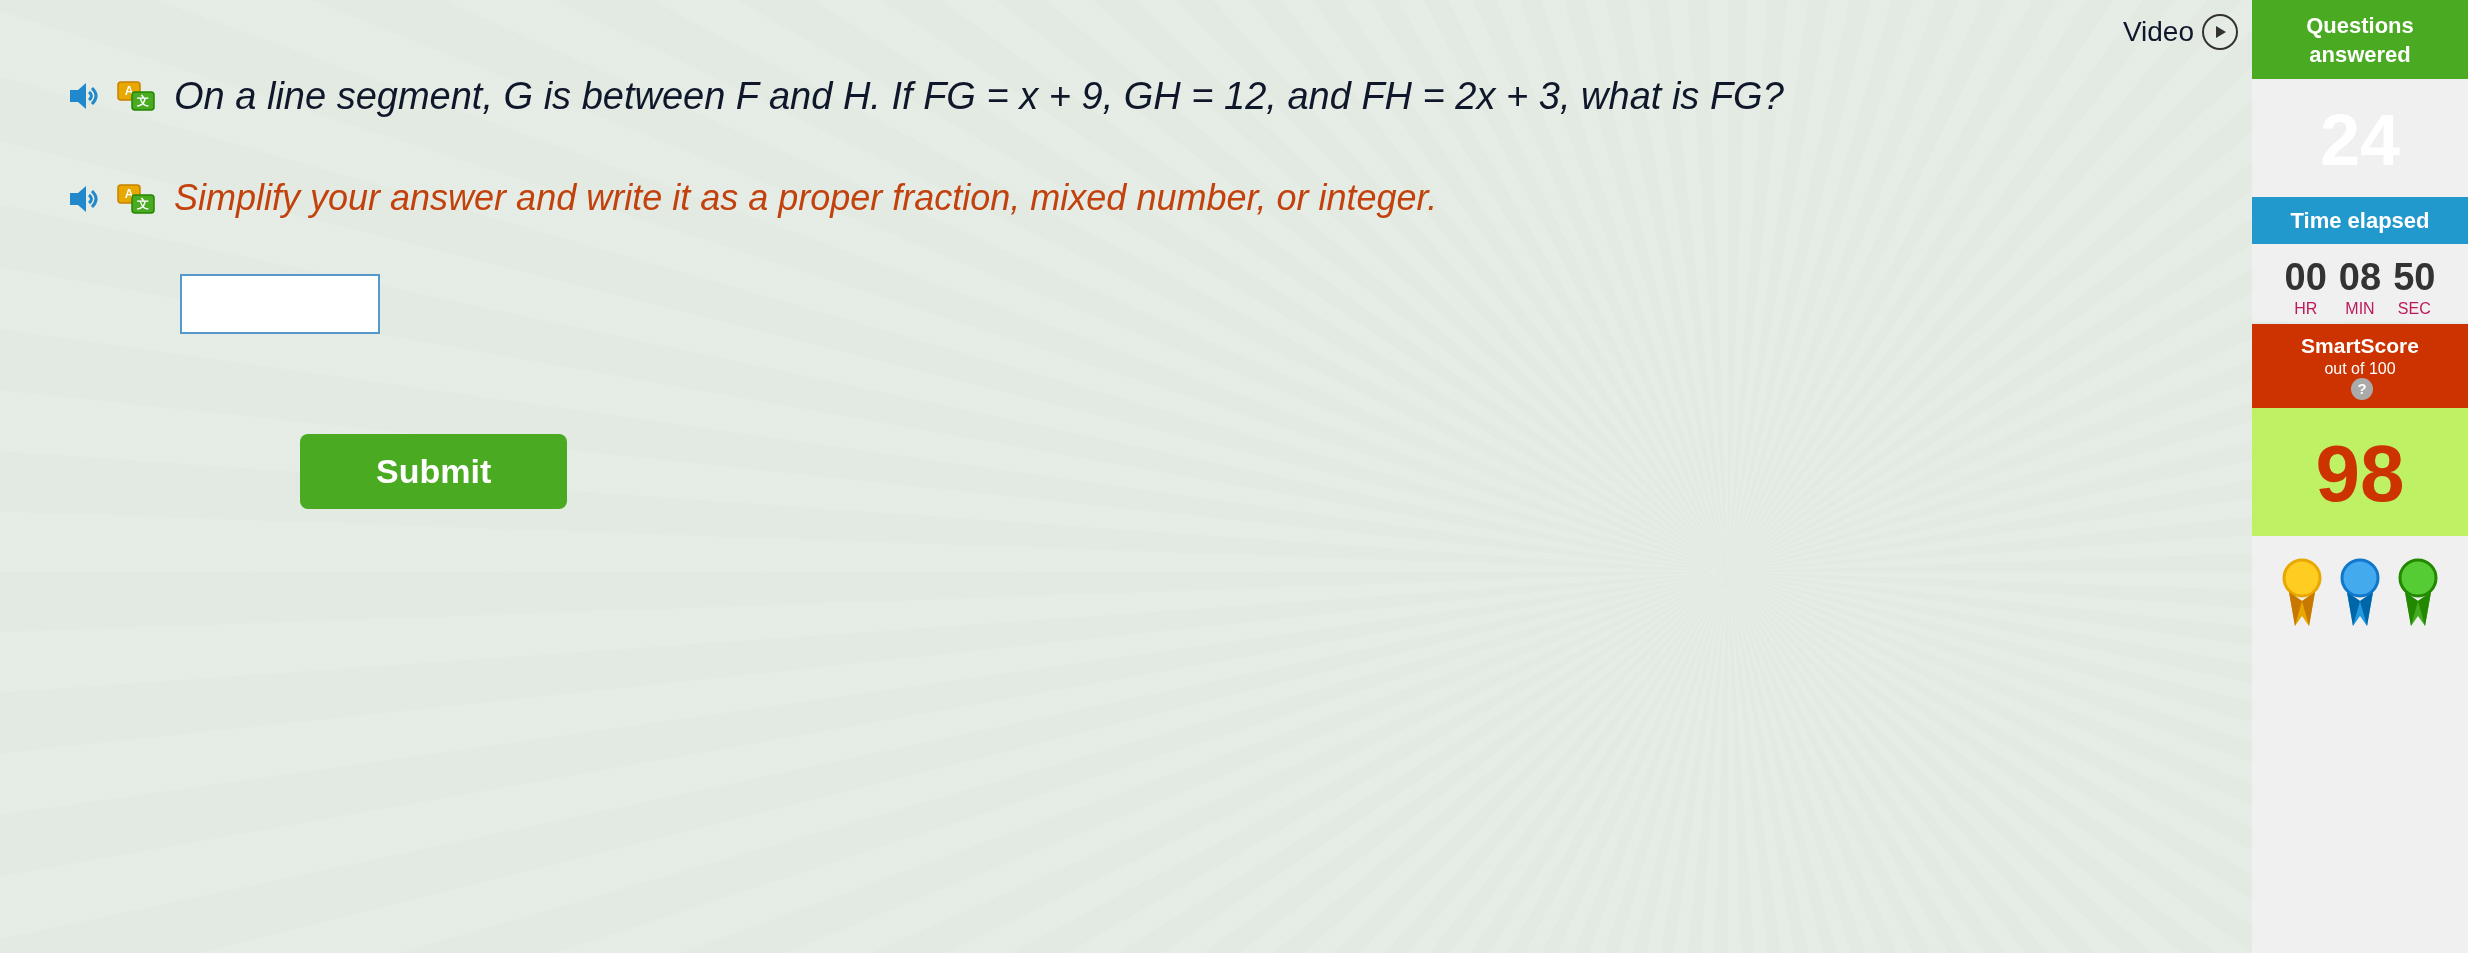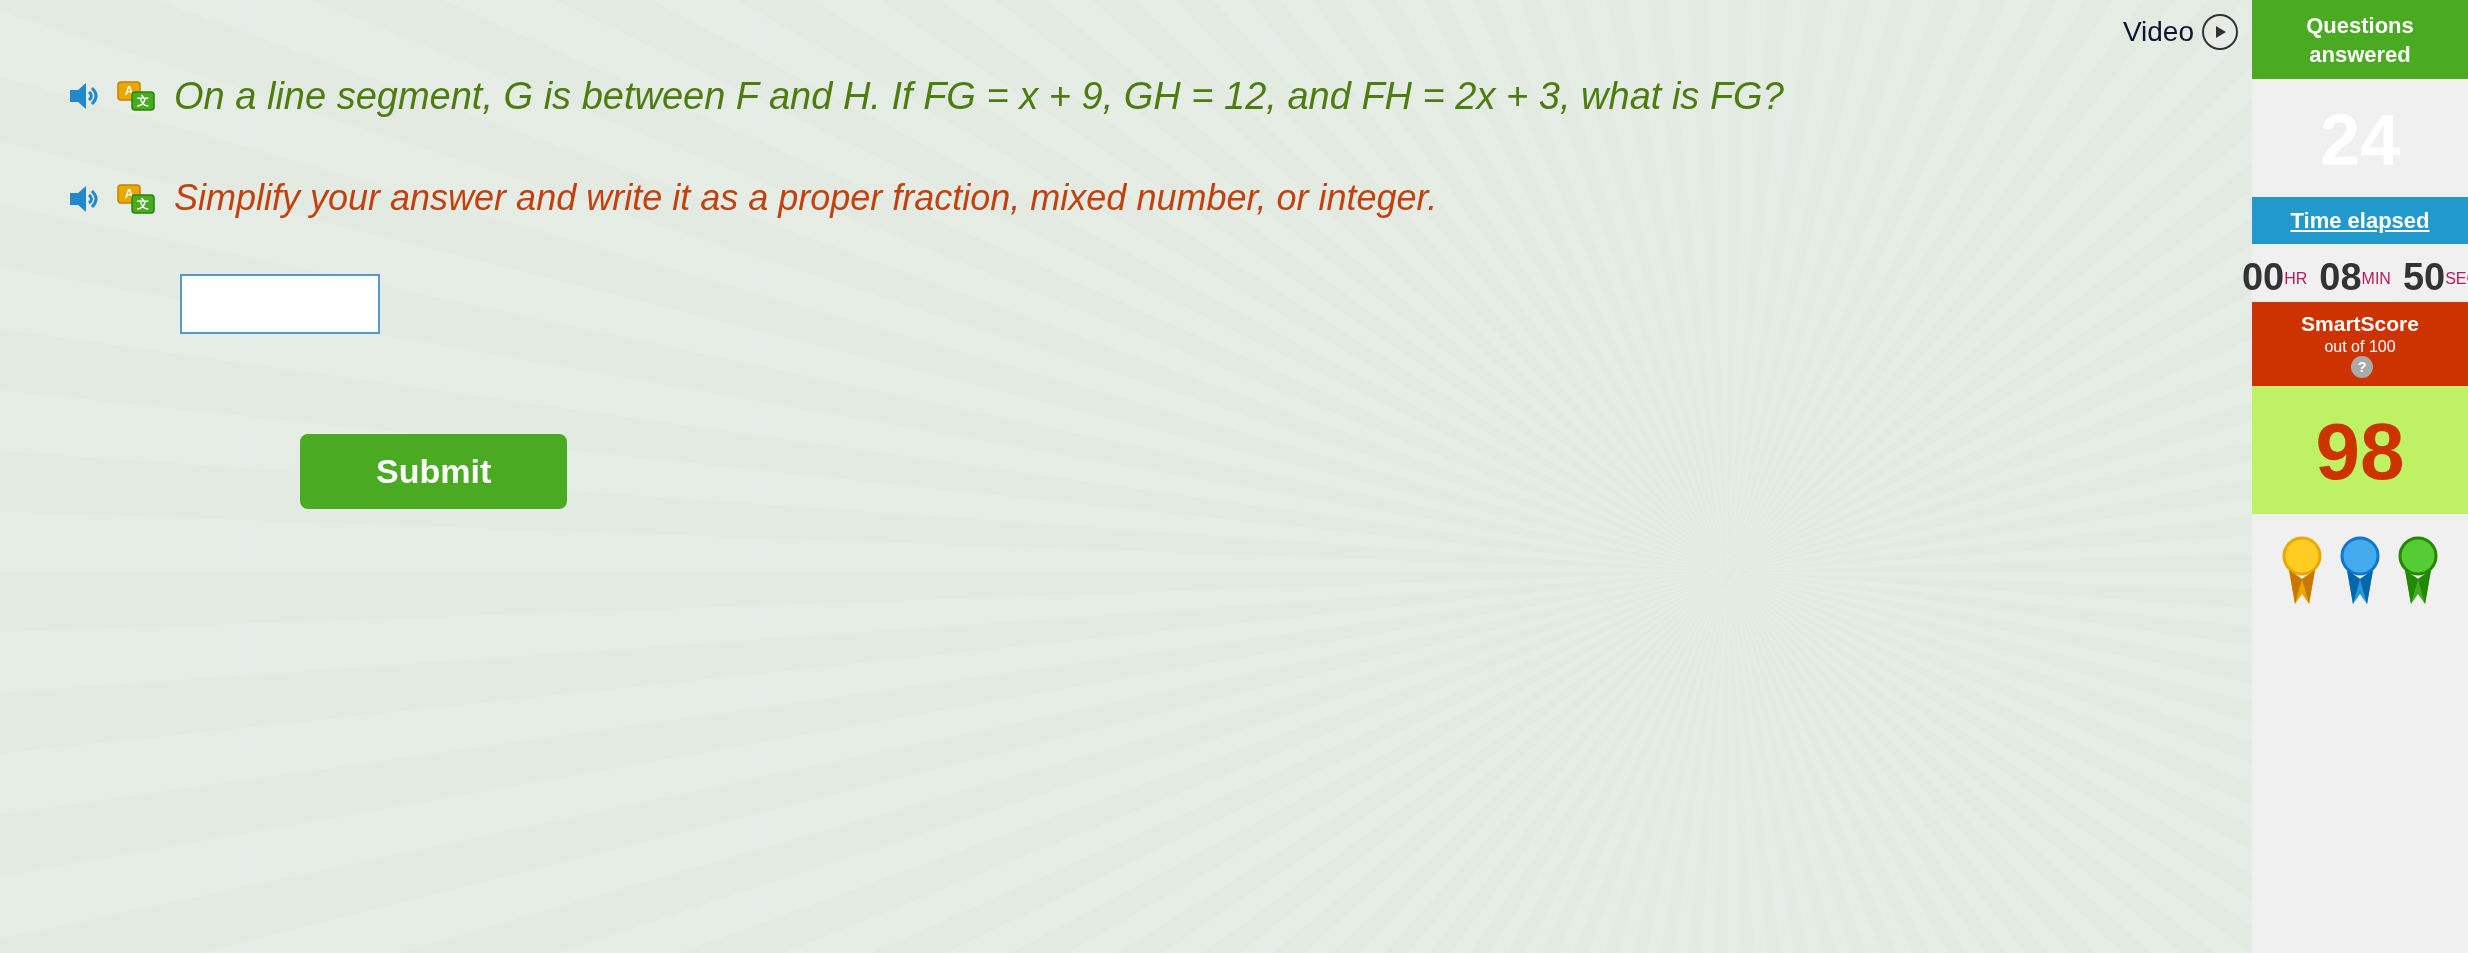--- a/index.html
+++ b/index.html
@@ -64,21 +64,21 @@
       width: 44px;
       height: 44px;
       display: flex;
       align-items: center;
       justify-content: center;
     }
 
     .question-text {
       font-size: 38px;
       line-height: 1.4;
-      color: #4d7c0f;
+      color: #0f172a;
       font-style: italic;
     }
 
     .answer-row {
       display: flex;
       align-items: flex-start;
       margin-top: 50px;
       gap: 16px;
     }
 
@@ -150,35 +150,34 @@
     }
 
     .time-elapsed-panel {
       background: #2299cc;
       color: white;
       text-align: center;
       padding: 10px 8px 8px;
       font-size: 22px;
       font-weight: bold;
       line-height: 1.3;
-      text-decoration: underline;
     }
 
     .timer-display {
       background: #f0f0f0;
       display: flex;
       justify-content: center;
       align-items: flex-end;
       gap: 6px;
       padding: 14px 8px 4px;
     }
 
     .timer-unit {
       display: flex;
-      flex-direction: row;
+      flex-direction: column;
       align-items: center;
     }
 
     .timer-number {
       font-size: 38px;
       font-weight: bold;
       color: #333;
       line-height: 1;
     }
 

